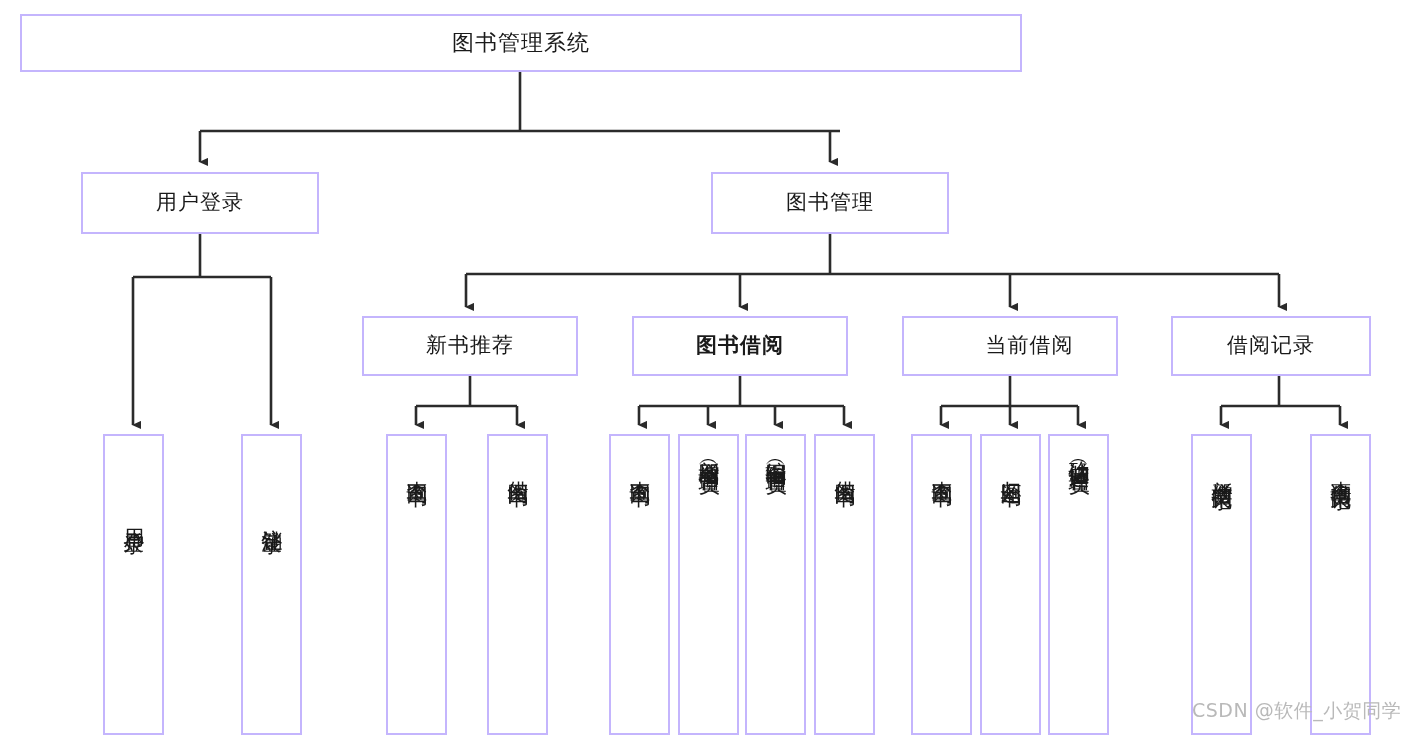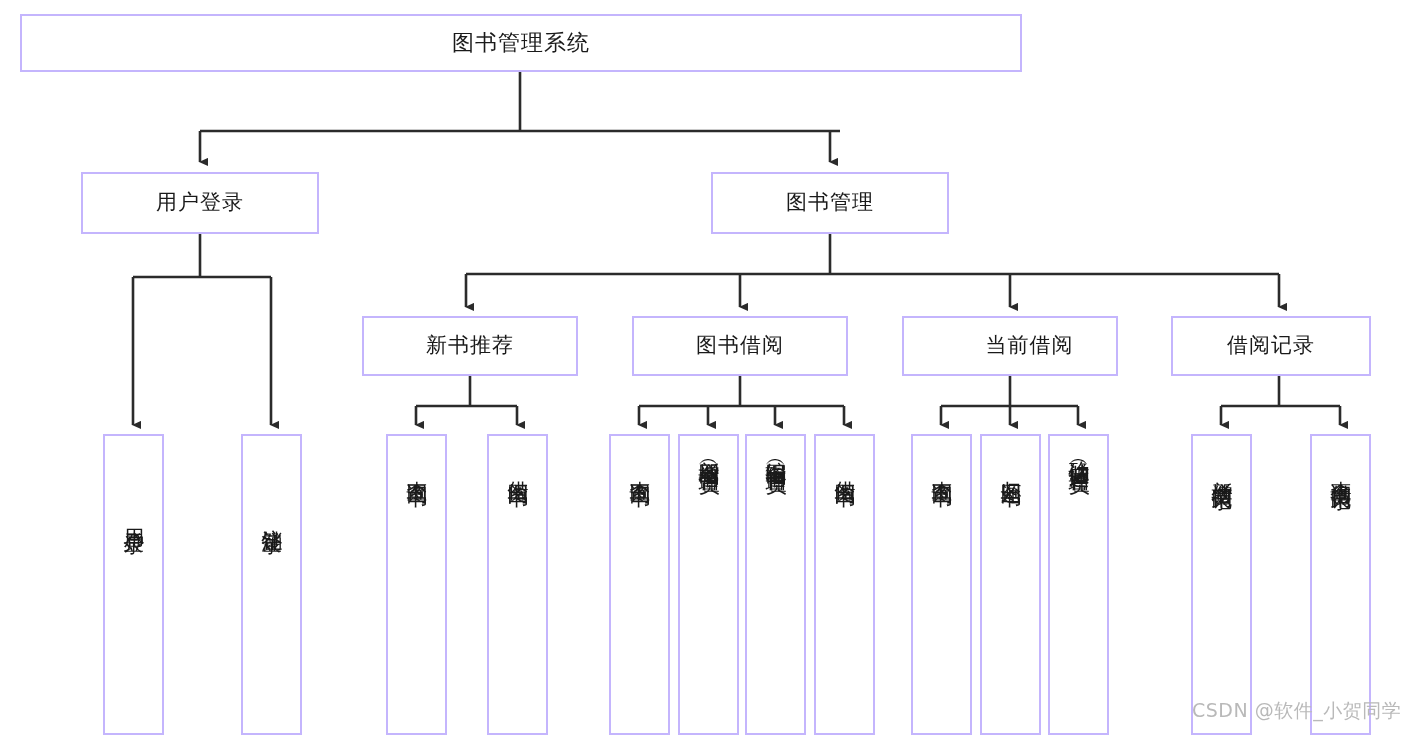--- a/index.html
+++ b/index.html
@@ -135,21 +135,21 @@
   </div>
 
   <div class="node" style="left:711px; top:172px; width:238px; height:62px;">
     <span class="node-h">图书管理</span>
   </div>
 
   <div class="node" style="left:362px; top:316px; width:216px; height:60px;">
     <span class="node-h">新书推荐</span>
   </div>
 
-  <div class="node" style="left:632px; top:316px; width:216px; height:60px;">
+  <div class="node" style="left:632px; top:316px; width:216px; height:60px;font-weight:bold;">
     <span class="node-h">图书借阅</span>
   </div>
 
   <div class="node" style="left:902px; top:316px; width:216px; height:60px;padding-left:39px;">
     <span class="node-h">当前借阅</span>
   </div>
 
   <div class="node" style="left:1171px; top:316px; width:200px; height:60px;">
     <span class="node-h">借阅记录</span>
   </div>

